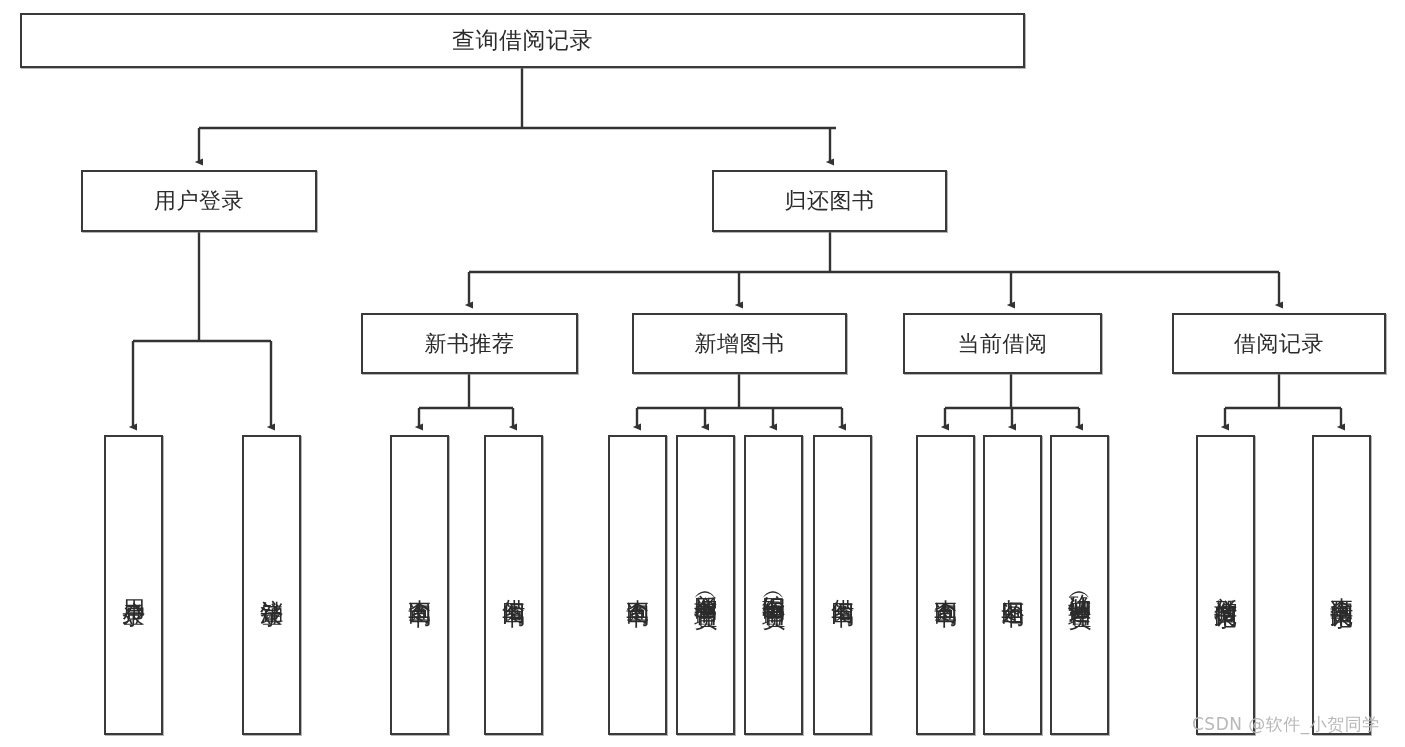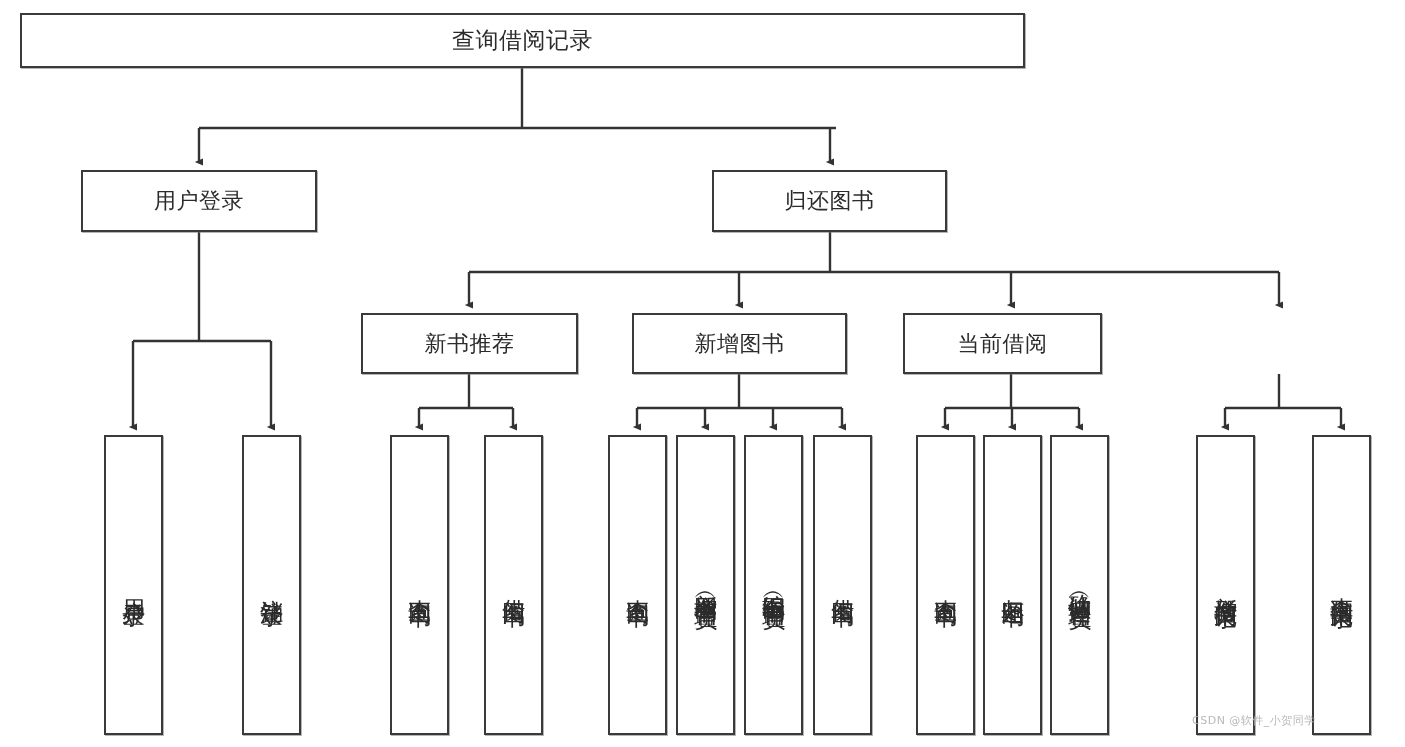--- a/index.html
+++ b/index.html
@@ -58,21 +58,21 @@
     font-size: 23px;
     line-height: 1.1;
     letter-spacing: 2px;
     white-space: normal;
     max-height: 286px;
   }
   #watermark {
     position: absolute;
     left: 1192px;
     top: 713px;
-    font-size: 11px;
+    font-size: 17px;
     color: #b8b8b8;
     letter-spacing: 0.5px;
     white-space: nowrap;
     user-select: none;
   }
 </style>
 </head>
 <body>
 
 <div id="diagram-root">
@@ -140,20 +140,23 @@
 
   <div class="node level-3" style="left: 361px; top: 313px; width: 217px; height: 61px;">
     <span class="node-label">新书推荐</span>
   </div>
   <div class="node level-3" style="left: 632px; top: 313px; width: 215px; height: 61px;">
     <span class="node-label">新增图书</span>
   </div>
   <div class="node level-3" style="left: 903px; top: 313px; width: 199px; height: 61px;">
     <span class="node-label">当前借阅</span>
   </div>
+  <div class="node level-3" style="left: 1172px; top: 313px; width: 214px; height: 61px;">
+    <span class="node-label">借阅记录</span>
+  </div>
 
   <div class="node leaf" style="left: 104px; top: 435px; width: 59px; height: 300px;">
     <span class="node-label">用户登录</span>
   </div>
   <div class="node leaf" style="left: 242px; top: 435px; width: 59px; height: 300px;">
     <span class="node-label">注销登录</span>
   </div>
   <div class="node leaf" style="left: 390px; top: 435px; width: 59px; height: 300px;">
     <span class="node-label">查询图书</span>
   </div>

